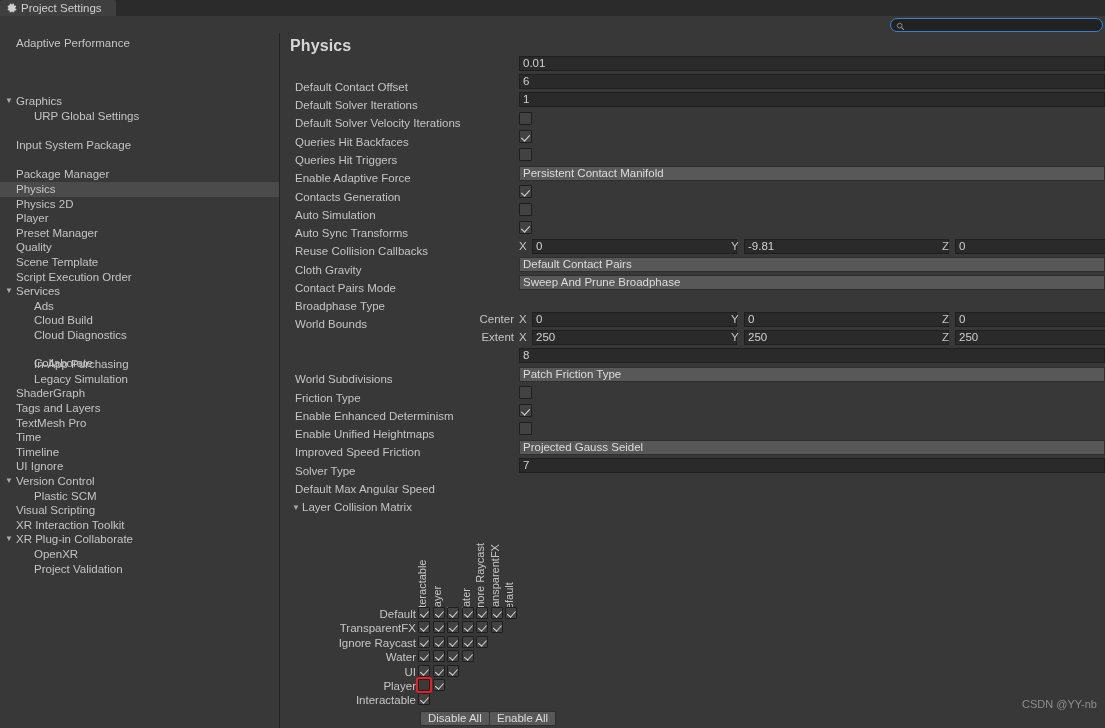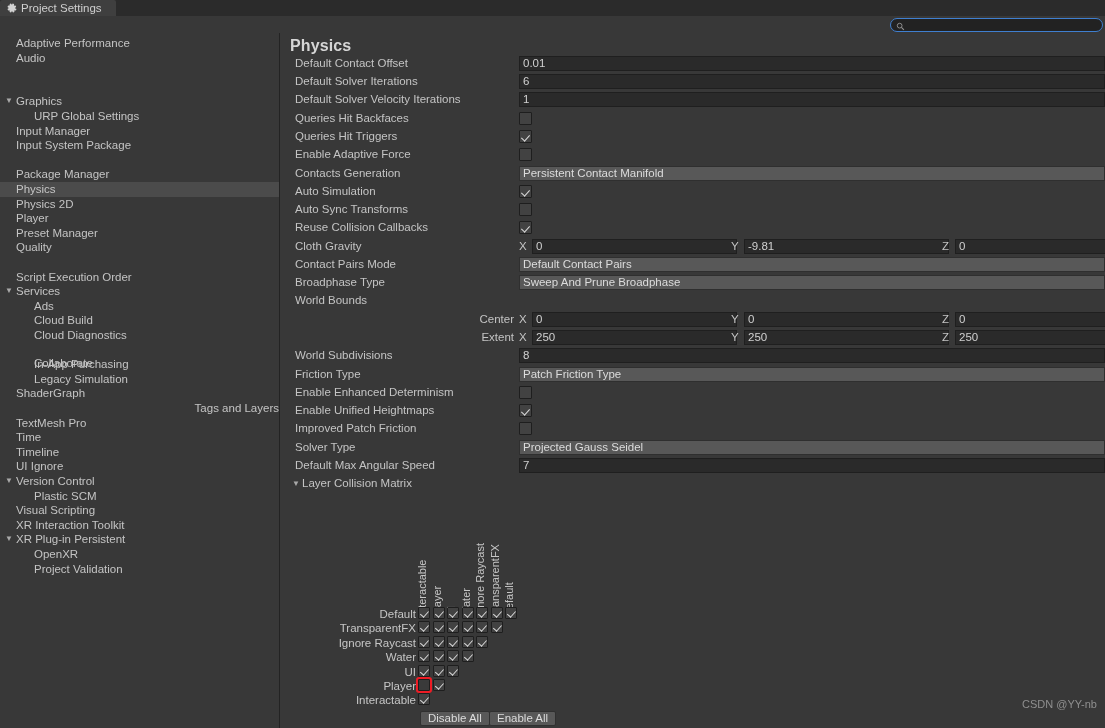--- a/index.html
+++ b/index.html
@@ -74,21 +74,21 @@
   }
   #page-title {
     position: absolute; left: 9px; top: 4px;
     font-size: 16px; font-weight: bold; color: #d6d6d6;
     letter-spacing: .1px;
   }
 
   .prop-label {
     position: absolute; left: 14px;
     font-size: 11.5px; color: #c4c4c4; white-space: nowrap;
-    height: 15px; line-height: 15px;
+    height: 15px; line-height: 15px; margin-top: 24px;
   }
   .prop-label.foldout { left: 11px; padding-left: 10px; }
   .prop-label.foldout::before {
     content: "\25BC"; position: absolute; left: 0; top: 0;
     font-size: 8px; color: #a8a8a8; line-height: 15px;
   }
 
   .txtfield {
     position: absolute; height: 15px;
     background: #2a2a2a; border: 1px solid #1f1f1f;
@@ -183,50 +183,49 @@
         <circle cx="6.5" cy="6.5" r="4.2" fill="none" stroke="#bdbdbd" stroke-width="1.6"></circle>
         <line x1="9.6" y1="9.6" x2="14" y2="14" stroke="#bdbdbd" stroke-width="1.8"></line>
       </svg>
     </span>
     <input type="text" value="" placeholder="" style="">
   </div>
 </div>
 
 <div id="sidebar">
     <div class="nav-item" style="top: 3px; position: absolute; left: 0px; right: 0px;"><span>Adaptive Performance</span></div>
-    <div class="nav-item" style="top: 17.6px; position: absolute; left: 0px; right: 0px;"><span>Audio</span></div>
     <div class="nav-item" style="top: 61.4px; position: absolute; left: 0px; right: 0px;"><span class="arrow">▼</span><span>Graphics</span></div>
     <div class="nav-item depth1" style="top: 76px; position: absolute; left: 0px; right: 0px;"><span>URP Global Settings</span></div>
-    <div class="nav-item" style="top: 90.6px; position: absolute; left: 0px; right: 0px;"><span>Input Manager</span></div>
     <div class="nav-item" style="top: 105.2px; position: absolute; left: 0px; right: 0px;"><span>Input System Package</span></div>
     <div class="nav-item" style="top: 134.4px; position: absolute; left: 0px; right: 0px;"><span>Package Manager</span></div>
     <div class="nav-item selected" style="top: 149px; position: absolute; left: 0px; right: 0px;"><span>Physics</span></div>
     <div class="nav-item" style="top: 163.6px; position: absolute; left: 0px; right: 0px;"><span>Physics 2D</span></div>
     <div class="nav-item" style="top: 178.2px; position: absolute; left: 0px; right: 0px;"><span>Player</span></div>
     <div class="nav-item" style="top: 192.8px; position: absolute; left: 0px; right: 0px;"><span>Preset Manager</span></div>
     <div class="nav-item" style="top: 207.4px; position: absolute; left: 0px; right: 0px;"><span>Quality</span></div>
+    <div class="nav-item" style="top: 222px; position: absolute; left: 0px; right: 0px;"><span>Scene Template</span></div>
     <div class="nav-item" style="top: 236.6px; position: absolute; left: 0px; right: 0px;"><span>Script Execution Order</span></div>
     <div class="nav-item" style="top: 251.2px; position: absolute; left: 0px; right: 0px;"><span class="arrow">▼</span><span>Services</span></div>
     <div class="nav-item depth1" style="top: 265.8px; position: absolute; left: 0px; right: 0px;"><span>Ads</span></div>
     <div class="nav-item depth1" style="top: 280.4px; position: absolute; left: 0px; right: 0px;"><span>Cloud Build</span></div>
     <div class="nav-item depth1" style="top: 295px; position: absolute; left: 0px; right: 0px;"><span>Cloud Diagnostics</span></div>
     <div class="nav-item depth1" style="top: 309.6px; position: absolute; left: 0px; right: 10px; margin-top: 13px;"><span>Collaborate</span></div>
     <div class="nav-item depth1" style="top: 324.2px; position: absolute; left: 0px; right: 0px;"><span>In-App Purchasing</span></div>
     <div class="nav-item depth1" style="top: 338.8px; position: absolute; left: 0px; right: 0px;"><span>Legacy Simulation</span></div>
     <div class="nav-item" style="top: 353.4px; position: absolute; left: 0px; right: 0px;"><span>ShaderGraph</span></div>
-    <div class="nav-item" style="top: 368px; position: absolute; left: 0px; right: 0px; text-align: right;"><span>Tags and Layers</span></div>
+    <div class="nav-item" style="top: 368px; position: absolute; left: 0px; right: 0px;"><span>Tags and Layers</span></div>
     <div class="nav-item" style="top: 382.6px; position: absolute; left: 0px; right: 0px;"><span>TextMesh Pro</span></div>
     <div class="nav-item" style="top: 397.2px; position: absolute; left: 0px; right: 0px;"><span>Time</span></div>
     <div class="nav-item" style="top: 411.8px; position: absolute; left: 0px; right: 0px;"><span>Timeline</span></div>
     <div class="nav-item" style="top: 426.4px; position: absolute; left: 0px; right: 0px;"><span>UI Ignore</span></div>
     <div class="nav-item" style="top: 441px; position: absolute; left: 0px; right: 0px;"><span class="arrow">▼</span><span>Version Control</span></div>
     <div class="nav-item depth1" style="top: 455.6px; position: absolute; left: 0px; right: 0px;"><span>Plastic SCM</span></div>
     <div class="nav-item" style="top: 470.2px; position: absolute; left: 0px; right: 0px;"><span>Visual Scripting</span></div>
     <div class="nav-item" style="top: 484.8px; position: absolute; left: 0px; right: 0px;"><span>XR Interaction Toolkit</span></div>
-    <div class="nav-item" style="top: 499.4px; position: absolute; left: 0px; right: 0px;"><span class="arrow">▼</span><span>XR Plug-in Persistent</span></div>
+    <div class="nav-item" style="top: 499.4px; position: absolute; left: 0px; right: 0px;"><span class="arrow">▼</span><span>XR Plug-in Collaborate</span></div>
     <div class="nav-item depth1" style="top: 514px; position: absolute; left: 0px; right: 0px;"><span>OpenXR</span></div>
     <div class="nav-item depth1" style="top: 528.6px; position: absolute; left: 0px; right: 0px;"><span>Project Validation</span></div>
   </div>
 
 <div id="content">
   <div id="page-title">Physics</div>
   <div id="rows-host">
       <div class="prop-label" style="top: 23px;">Default Contact Offset</div>
       <div class="txtfield" style="left: 238px; top: 23px; width: 586px;">0.01</div>
       <div class="prop-label" style="top: 41px;">Default Solver Iterations</div>
@@ -260,21 +259,21 @@
       <div class="dropdown" style="left: 238px; top: 242px; width: 586px;">Sweep And Prune Broadphase</div>
       <div class="prop-label" style="top: 260px;">World Bounds</div>
       <div class="prop-label" style="top: 315px;">World Subdivisions</div>
       <div class="txtfield" style="left: 238px; top: 315px; width: 586px;">8</div>
       <div class="prop-label" style="top: 334px;">Friction Type</div>
       <div class="dropdown" style="left: 238px; top: 334px; width: 586px;">Patch Friction Type</div>
       <div class="prop-label" style="top: 352px;">Enable Enhanced Determinism</div>
       <div class="chk" style="left: 238px; top: 353px;"></div>
       <div class="prop-label" style="top: 370px;">Enable Unified Heightmaps</div>
       <div class="chk on" style="left: 238px; top: 371px;"></div>
-      <div class="prop-label" style="top: 388px;">Improved Patch Friction</div>
+      <div class="prop-label" style="top: 388px;">Improved Speed Friction</div>
       <div class="chk" style="left: 238px; top: 389px;"></div>
       <div class="prop-label" style="top: 407px;">Solver Type</div>
       <div class="dropdown" style="left: 238px; top: 407px; width: 586px;">Projected Gauss Seidel</div>
       <div class="prop-label" style="top: 425px;">Default Max Angular Speed</div>
       <div class="txtfield" style="left: 238px; top: 425px; width: 586px;">7</div>
       <div class="prop-label foldout" style="top: 443px;">Layer Collision Matrix</div>
       <div class="sub-lbl" style="left: 140px; width: 93px; top: 279px;">Center</div>
       <div class="axis-lbl" style="left: 238px; top: 279px;">X</div>
       <div class="txtfield" style="left: 251px; top: 279px; width: 205px;">0</div>
       <div class="axis-lbl" style="left: 450px; top: 279px;">Y</div>

